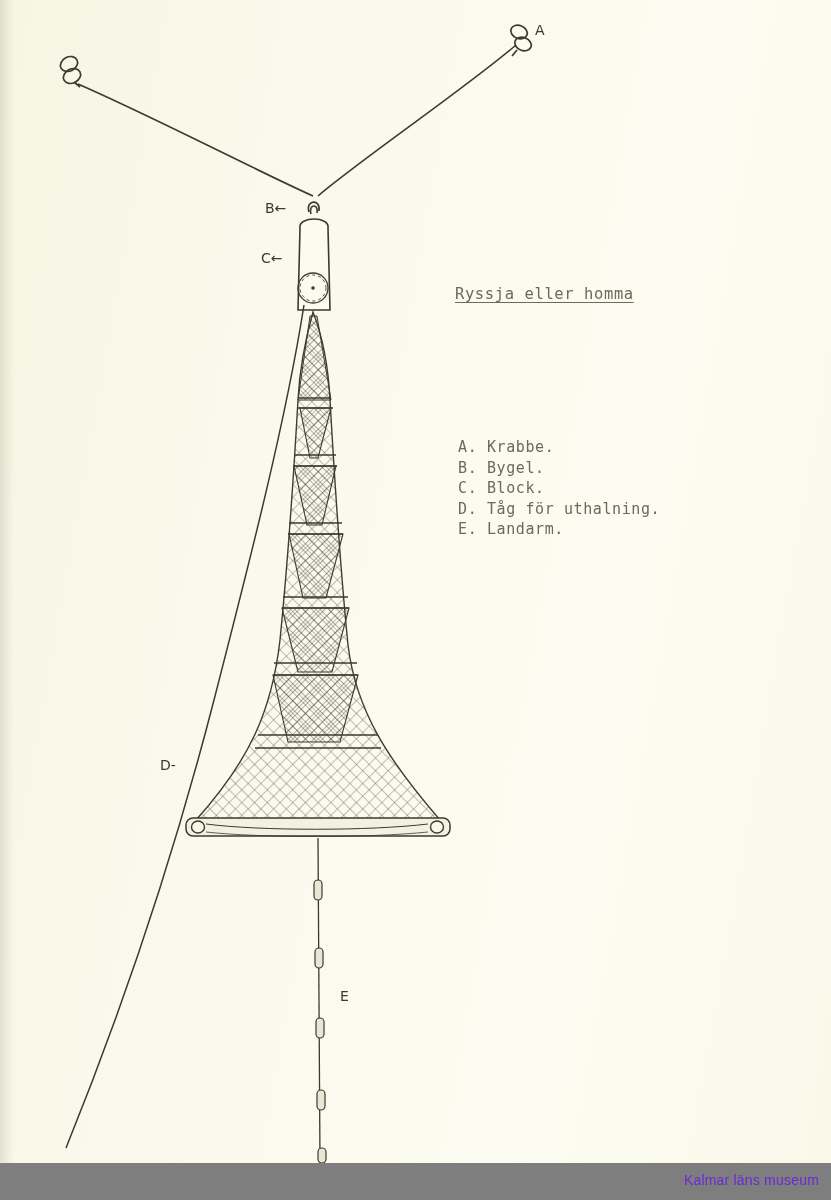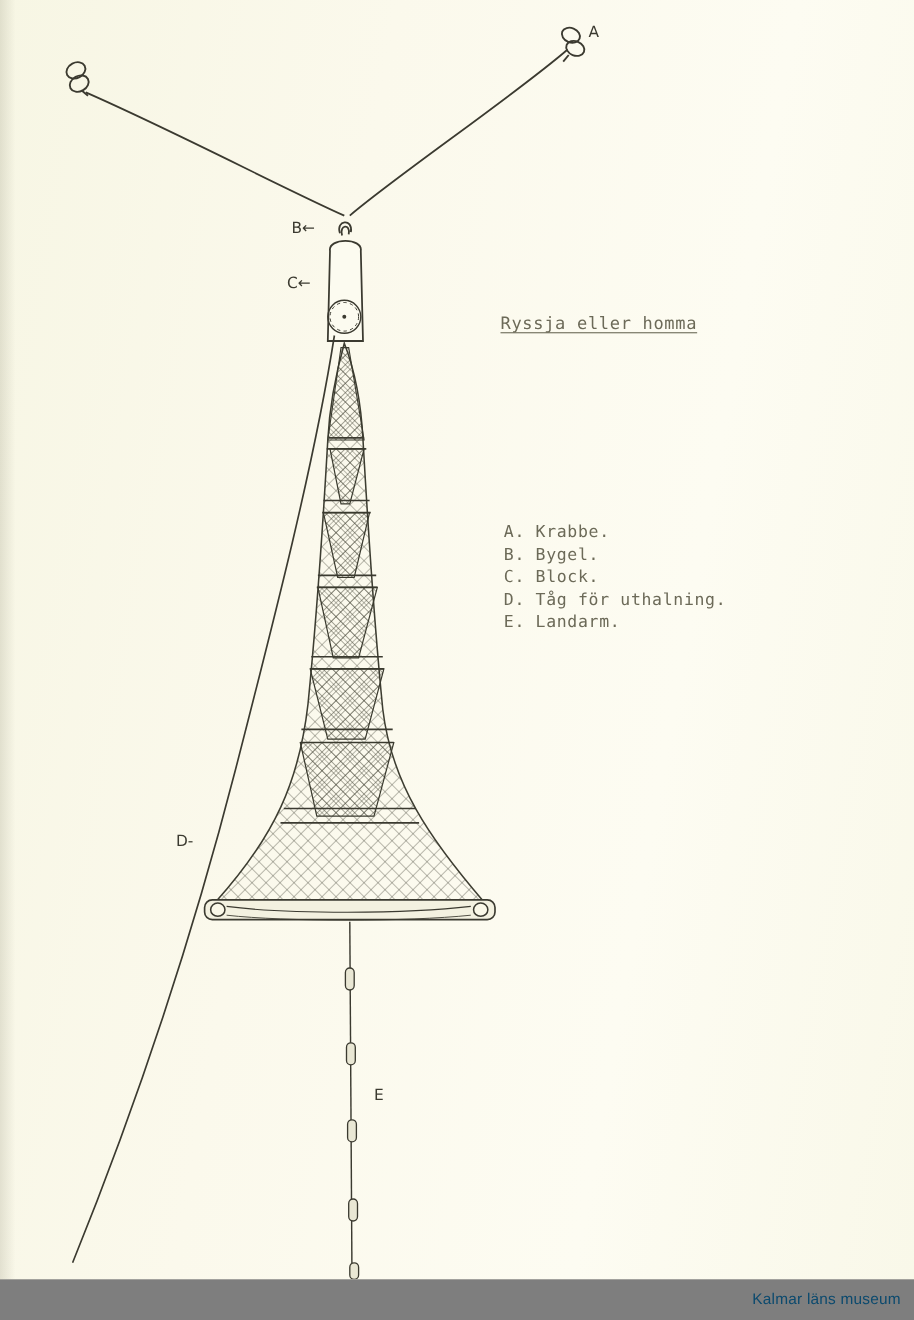--- a/index.html
+++ b/index.html
@@ -54,21 +54,20 @@
   }
   #title-line1 {
     text-decoration: underline;
     text-underline-offset: 3px;
   }
   #legend-block {
     left: 458px;
     top: 437px;
     font-size: 15px;
     line-height: 20.5px;
-    margin-top: 36px;
   }
   .hand-label {
     position: absolute;
     font-family: "DejaVu Sans", sans-serif;
     color: #3b3a30;
     font-size: 14px;
     white-space: pre;
   }
   #label-A { left: 535px; top: 22px; }
   #label-B { left: 265px; top: 200px; }
@@ -82,21 +81,21 @@
     width: 831px;
     height: 37px;
     background: #7e7e7e;
   }
   #footer-text {
     position: absolute;
     right: 12px;
     top: 1172px;
     font-family: "Liberation Sans", sans-serif;
     font-size: 14px;
-    color: #0c4a6e;
+    color: #6d28d9;
     letter-spacing: 0.2px;
   }
 </style>
 </head>
 <body>
 
 <div id="page">
 
   <div id="paper"></div>
 

